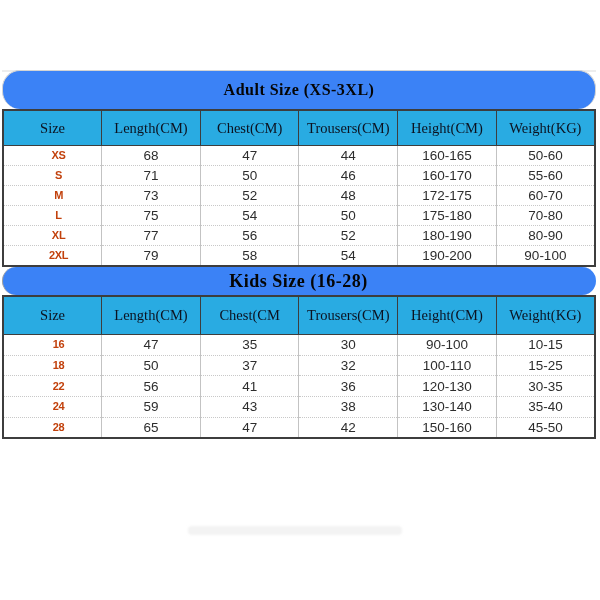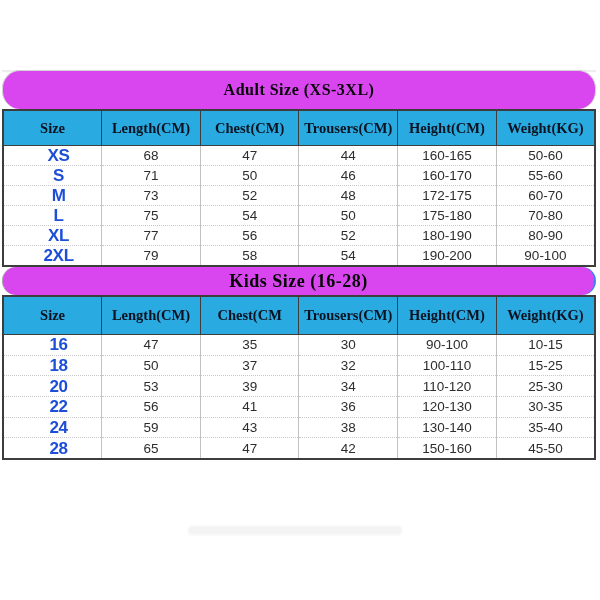--- a/index.html
+++ b/index.html
@@ -3,42 +3,42 @@
 <meta charset="utf-8">
 <style>
   html,body{margin:0;padding:0;}
   body{
     width:600px;height:600px;background:#ffffff;position:relative;overflow:hidden;
     font-family:"Liberation Sans", sans-serif;
   }
   .chart{position:absolute;left:2px;top:70px;width:594px;}
   .title-row{
     display:flex;align-items:center;justify-content:center;
-    background:#d946ef;font-family:"Liberation Serif", serif;font-weight:bold;color:#050505;
+    background:#3b82f6;font-family:"Liberation Serif", serif;font-weight:bold;color:#050505;
     letter-spacing:0.5px;
     border-radius:18px;
   }
   .adult-title{height:38px;border:1px solid #d4d4d4;border-bottom:none;font-size:16px;}
   .kids-title{height:28px;border-left:1px solid #a0a0a0;border-right:2px solid #3b82f6;font-size:18px;}
   table.size-table{width:100%;border-collapse:collapse;table-layout:fixed;border:2px solid #3d3d3d;}
   table.size-table th{
     background:#29abe2;border:1px solid #3d3d3d;padding:0;
-    font-family:"Liberation Serif", serif;font-weight:bold;font-size:14.5px;color:#0c1220;
+    font-family:"Liberation Serif", serif;font-weight:normal;font-size:14.5px;color:#0c1220;
   }
   table.adult th{height:34px;}
   table.kids th{height:37px;}
   table.size-table td{
     padding:0;text-align:center;vertical-align:middle;height:19px;
     border-left:1px solid #c3c3c3;border-right:1px solid #c3c3c3;
     border-top:1px dotted #c8c8c8;
     font-size:13.5px;color:#2d2d2d;line-height:19px;
   }
   table.kids td{height:19.7px;}
   table.size-table tbody tr:first-child td{border-top:1px solid #4a4a4a;}
-  table.size-table td.size-col{font-weight:bold;color:#1d4ed8;font-size:17px;letter-spacing:-0.3px;padding-left:12px;}
+  table.size-table td.size-col{font-weight:bold;color:#c2410c;font-size:11px;letter-spacing:-0.3px;padding-left:12px;}
   .watermark{
     position:absolute;top:526px;left:188px;width:214px;height:9px;
     background:#f3f3f3;border-radius:4px;filter:blur(1px);
   }
   .top-smudge{
     position:absolute;top:70px;left:2px;width:594px;height:2px;background:#ededed;
   }
 </style>
 </head>
 <body>
@@ -136,28 +136,20 @@
         </tr>
         <tr>
           <td class="size-col">18</td>
           <td>50</td>
           <td>37</td>
           <td>32</td>
           <td>100-110</td>
           <td>15-25</td>
         </tr>
         <tr>
-          <td class="size-col">20</td>
-          <td>53</td>
-          <td>39</td>
-          <td>34</td>
-          <td>110-120</td>
-          <td>25-30</td>
-        </tr>
-        <tr>
           <td class="size-col">22</td>
           <td>56</td>
           <td>41</td>
           <td>36</td>
           <td>120-130</td>
           <td>30-35</td>
         </tr>
         <tr>
           <td class="size-col">24</td>
           <td>59</td>

